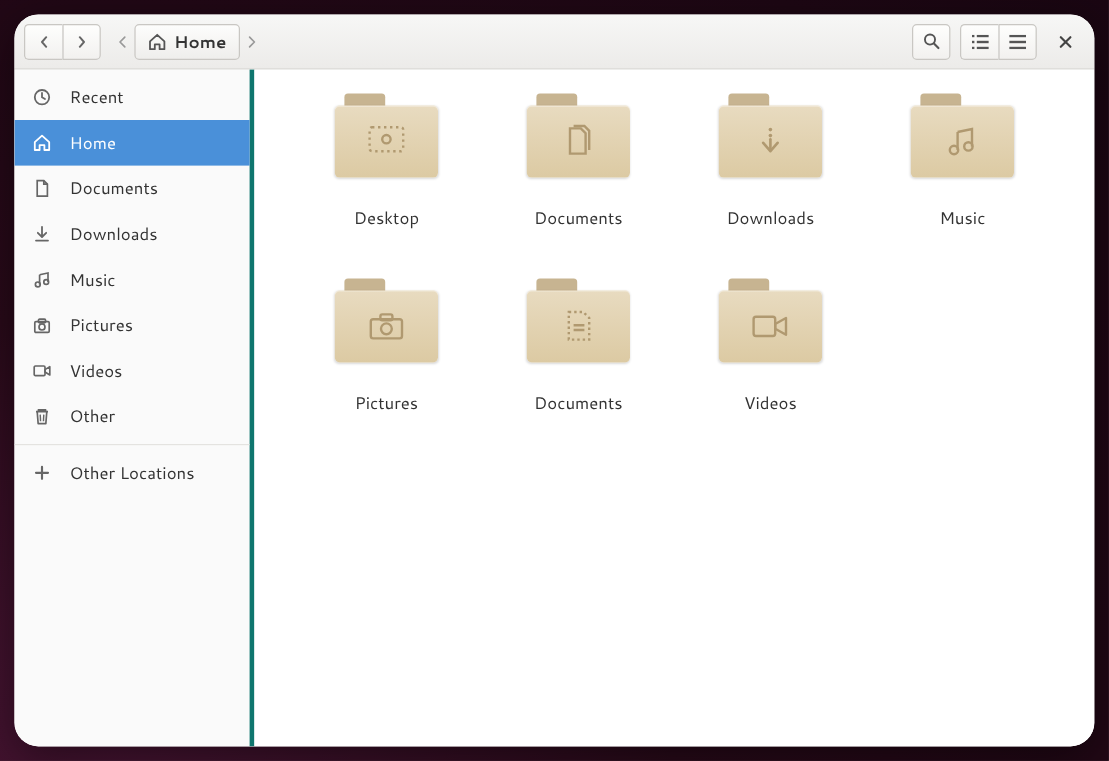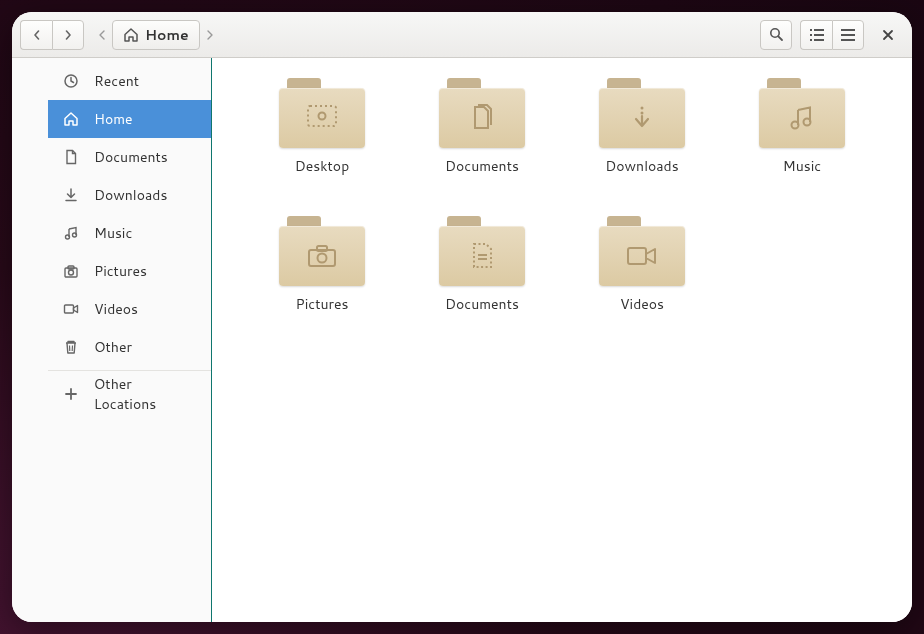--- a/index.html
+++ b/index.html
@@ -57,45 +57,44 @@
     cursor: pointer;
   }
   .spacer { flex: 1; }
   .close-btn {
     width: 32px; height: 30px; display: flex; align-items: center; justify-content: center;
     color: #555; cursor: pointer; border-radius: 4px;
   }
 
   .body { flex: 1; display: flex; min-height: 0; }
   .sidebar {
-    width: 200px; background: #fafafa; border-right: 1px solid #0f766e;
+    width: 200px; background: #fafafa; border-right: 4px solid #0f766e;
     display: flex; flex-direction: column;
     padding-top: 4px;
-    padding-left: 36px;
   }
   .side-item {
     height: 38px; display: flex; align-items: center; gap: 14px;
     padding: 0 14px; color: #333; cursor: pointer;
   }
   .side-item.selected { background: #4a90d9; color: #fff; }
   .side-item .icon { width: 18px; display: flex; justify-content: center; }
   .side-sep {
     height: 1px; background: #e4e3e0; margin: 4px 0;
   }
 
   .content {
     flex: 1; background: #fff; overflow: auto;
     padding: 20px 30px;
   }
   .grid {
     display: grid; grid-template-columns: repeat(4, 160px);
     gap: 40px 0px; justify-content: space-between;
   }
   .folder {
-    display: flex; flex-direction: column; align-items: center; gap: 8px;
+    display: flex; flex-direction: column; align-items: center; gap: 24px;
     cursor: pointer;
   }
   .folder-icon {
     width: 86px; height: 70px; position: relative;
   }
   .folder-tab {
     position: absolute; top: 0; left: 8px; width: 34px; height: 14px;
     background: #c7b491; border-radius: 3px 3px 0 0;
   }
   .folder-body {

